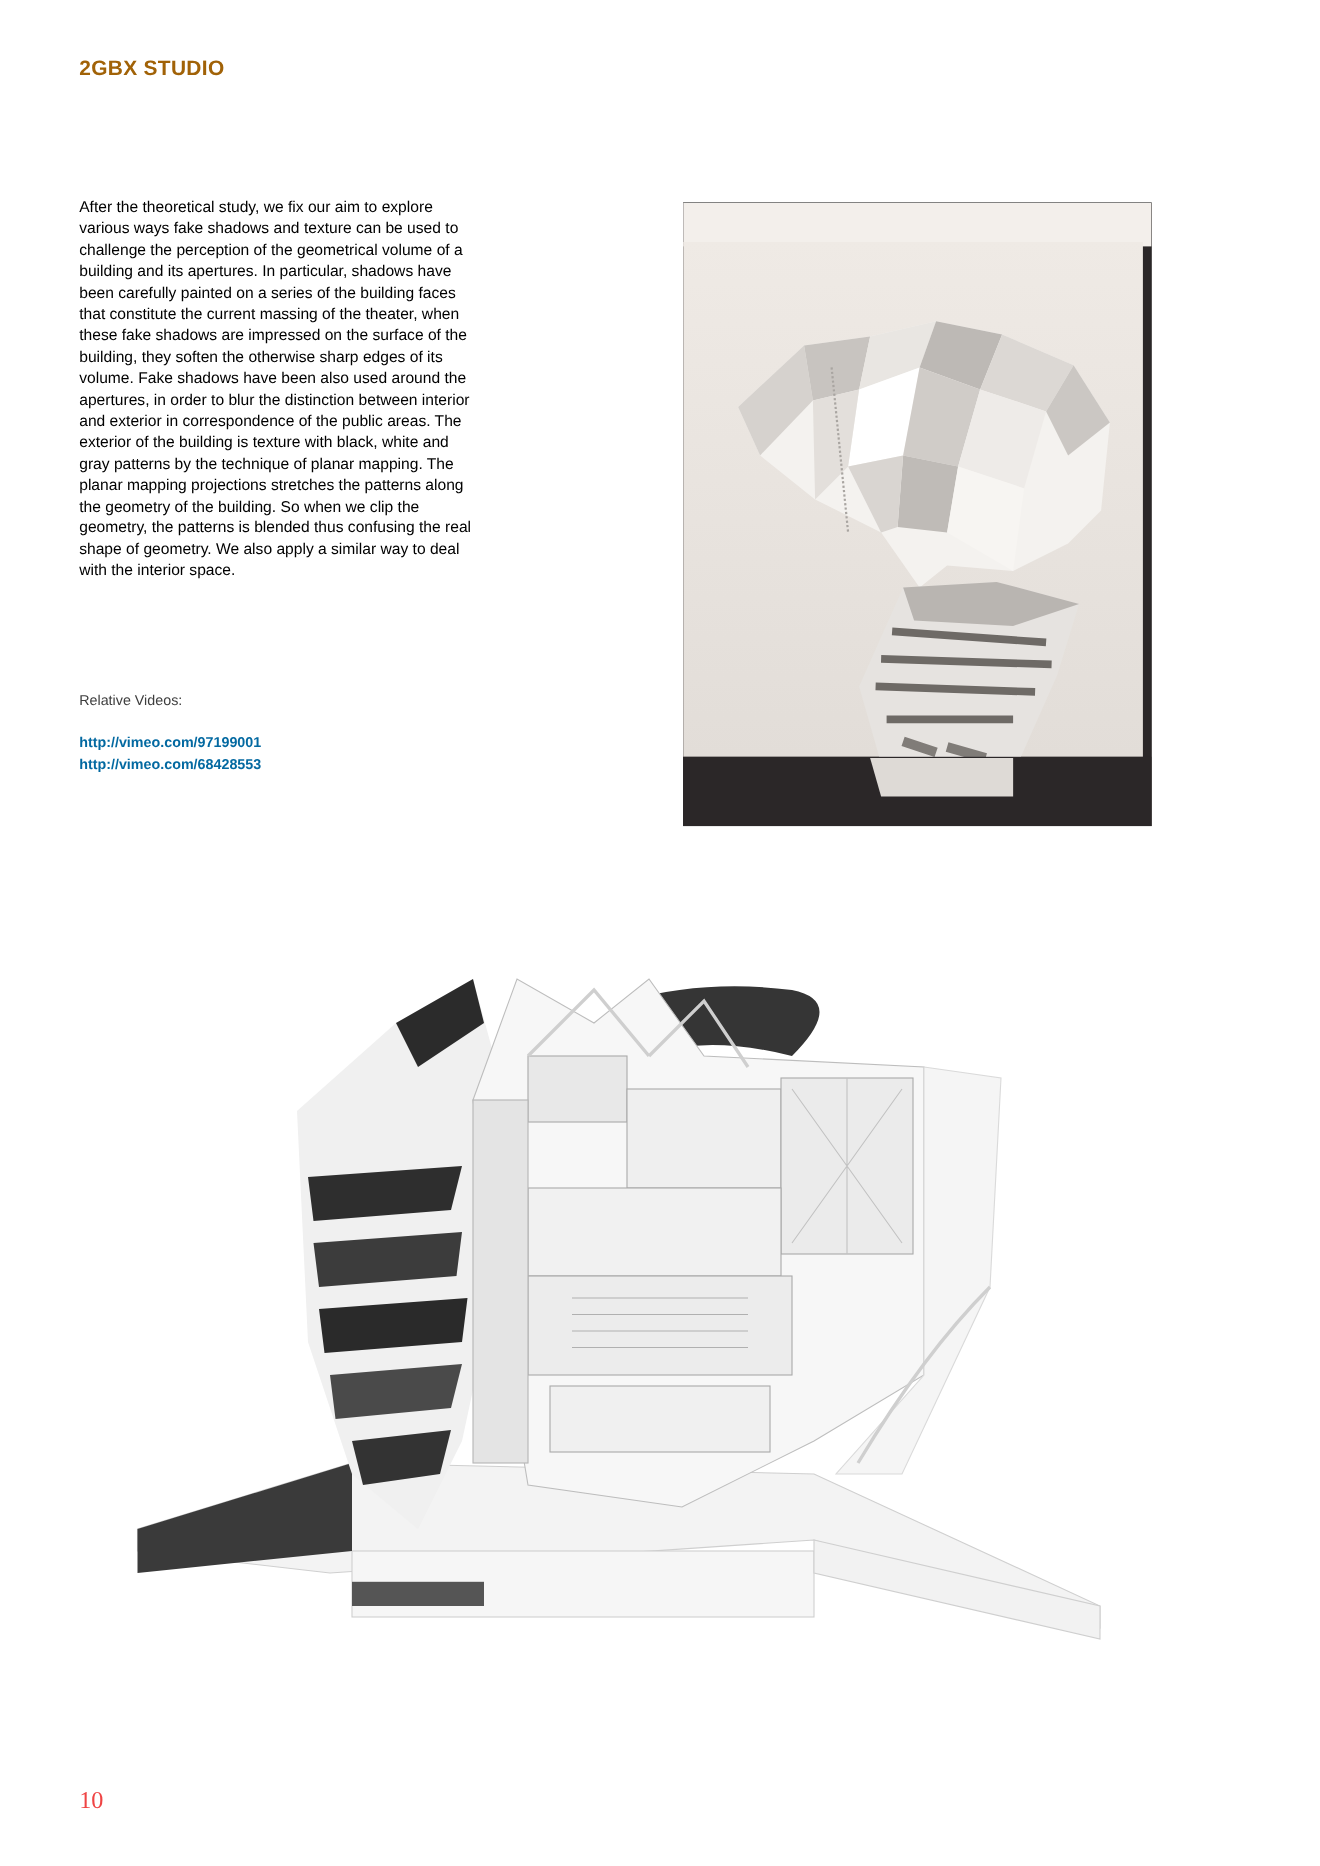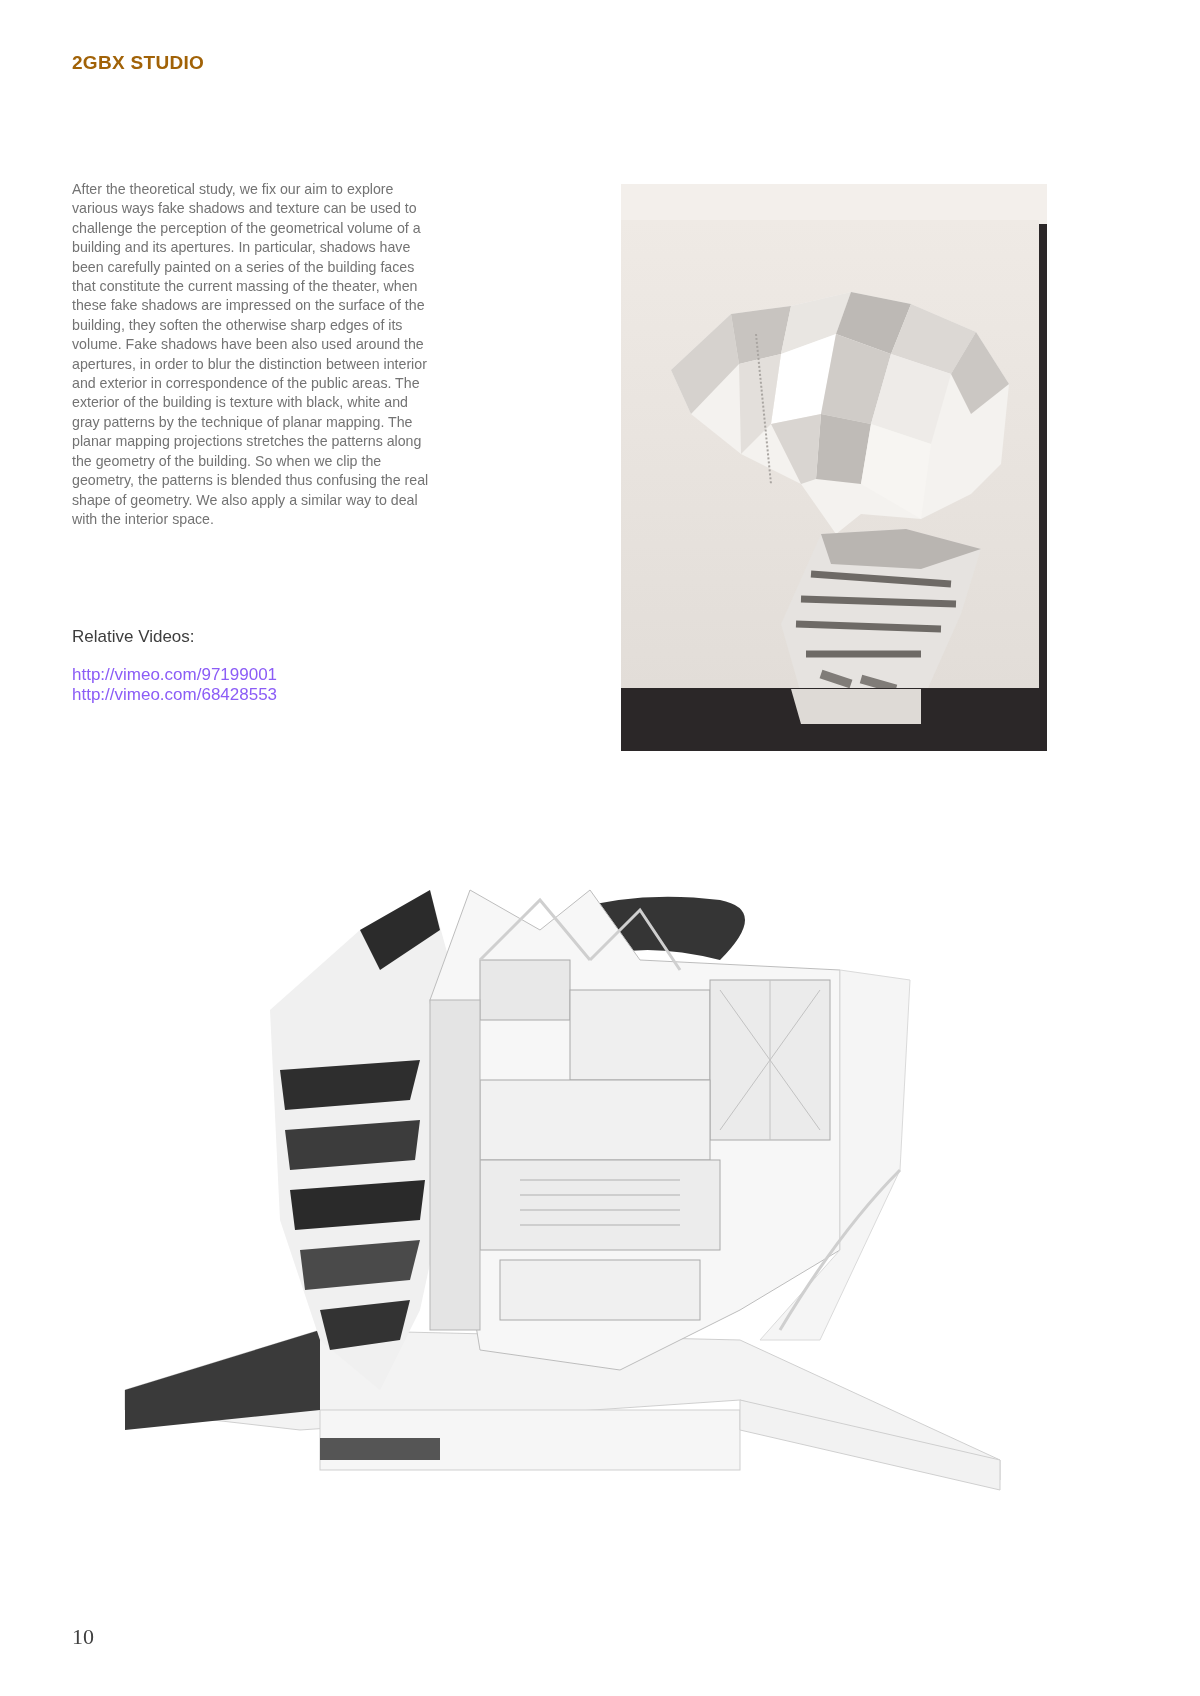--- a/index.html
+++ b/index.html
@@ -1,25 +1,25 @@
 <!DOCTYPE html>
 <html><head>
 <meta charset="utf-8">
 <style>
   html, body { margin: 0; padding: 0; background: #ffffff; }
   body { width: 1200px; height: 1696px; position: relative; overflow: hidden; font-family: "Liberation Sans", sans-serif; color: #3a3a3a; }
   .studio-title { position: absolute; left: 72px; top: 52px; font-family: "Liberation Sans", sans-serif; font-weight: bold; font-size: 19px; letter-spacing: 0.3px; color: #a16207; margin: 0; }
-  .body-text { position: absolute; left: 72px; top: 180px; width: 362px; font-size: 14.2px; line-height: 19.4px; color: #737373; margin: 0; }
-  .videos { position: absolute; left: 72px; top: 627px; font-size: 17px; line-height: 19.4px; color: #3d3d3d; }
+  .body-text { position: absolute; left: 72px; top: 180px; width: 362px; font-size: 14.2px; line-height: 19.4px; color: #000000; margin: 0; }
+  .videos { position: absolute; left: 72px; top: 627px; font-size: 13px; line-height: 19.4px; color: #3d3d3d; }
   .videos .label { margin-bottom: 19px; }
-  .videos a { display: block; color: #8b5cf6; text-decoration: none; }
+  .videos a { display: block; color: #0369a1; text-decoration: none; font-weight: bold; }
   .photo { position: absolute; left: 621px; top: 184px; width: 426px; height: 567px; overflow: hidden; background: #2a2627; }
   .photo svg, .render svg { display: block; }
   .render { position: absolute; left: 120px; top: 870px; width: 980px; height: 720px; }
-  .page-number { position: absolute; left: 72px; top: 1624px; font-family: "Liberation Serif", serif; font-size: 22px; color: #404040; text-align: center; }
+  .page-number { position: absolute; left: 72px; top: 1624px; font-family: "Liberation Serif", serif; font-size: 22px; color: #ef4444; text-align: center; }
 </style>
 </head>
 <body>
 
 <h1 class="studio-title">2GBX STUDIO</h1>
 
 <p class="body-text">After the theoretical study, we fix our aim to explore various ways fake shadows and texture can be used to challenge the perception of the geometrical volume of a building and its apertures. In particular, shadows have been carefully painted on a series of the building faces that constitute the current massing of the theater, when these fake shadows are impressed on the surface of the building, they soften the otherwise sharp edges of its volume. Fake shadows have been also used around the apertures, in order to blur the distinction between interior and exterior in correspondence of the public areas. The exterior of the building is texture with black, white and gray patterns by the technique of planar mapping. The planar mapping projections stretches the patterns along the geometry of the building. So when we clip the geometry, the patterns is blended thus confusing the real shape of geometry. We also apply a similar way to deal with the interior space.</p>
 
 <div class="videos">
   <div class="label">Relative Videos:</div>

